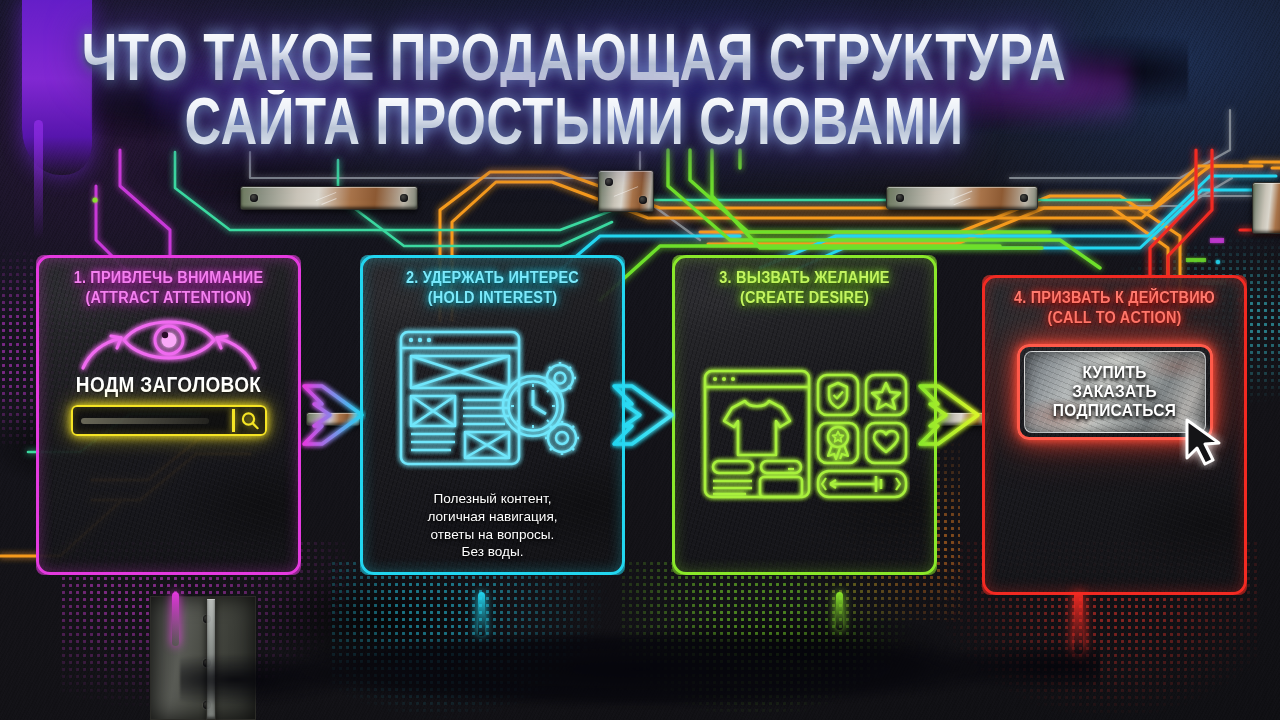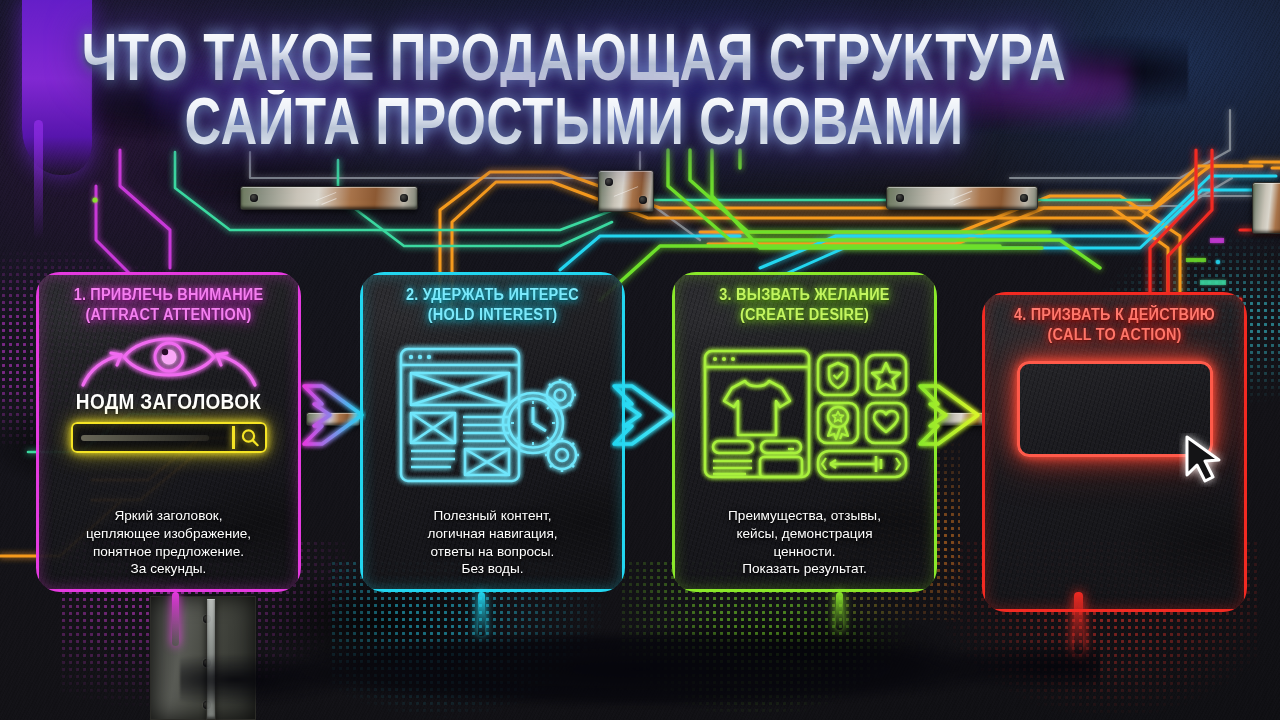--- a/index.html
+++ b/index.html
@@ -128,22 +128,22 @@
     transform:scaleY(1.28) scaleX(.98); transform-origin:center top;
     background:linear-gradient(180deg,#ffffff 0%,#e9eef6 38%,#b9c4d6 62%,#e6ecf4 100%);
     -webkit-background-clip:text; background-clip:text; color:transparent;
     -webkit-text-stroke:0px;
     filter:drop-shadow(0 0 6px rgba(150,190,255,.85)) drop-shadow(0 0 18px rgba(110,80,230,.75)) drop-shadow(0 2px 2px rgba(0,0,0,.9));
   }
   #title .line2{ margin-top:16px; }
 
   
   .card{
-    position:absolute; width:265px; height:320px; top:272px;
-    border-radius:24px;
+    position:absolute; width:265px; height:320px; top:255px;
+    border-radius:8px;
     background:
       linear-gradient(160deg, rgba(48,48,52,.93) 0%, rgba(28,28,32,.95) 45%, rgba(20,20,24,.97) 100%);
     overflow:hidden;
   }
   .card-frame{
     position:absolute; inset:0; border-radius:14px; border:3px solid; pointer-events:none;
   }
   .card-tex{
     position:absolute; inset:0; opacity:.55;
     background-image:
@@ -433,24 +433,20 @@
       <div class="searchbar">
         <span class="stub"></span>
         <span class="sdiv"></span>
         <svg width="22" height="22" viewBox="0 0 22 22" style="position:absolute; right:4px; filter:drop-shadow(0 0 4px #f5e425);">
           <g fill="none" stroke="#f5e425" stroke-width="2.2" stroke-linecap="round">
             <circle cx="9.5" cy="9" r="5.6"></circle>
             <path d="M13.8,13.4 L18.6,18.2"></path>
           </g>
         </svg>
       </div>
-      <div class="card-desc" style="margin-top:auto; white-space:pre-line;">Яркий заголовок,
-цепляющее изображение,
-понятное предложение.
-За секунды.</div>
     </div>
   </div>
 
   <div class="card" id="card2">
     <div class="card-tex"></div>
     <div class="card-frame"></div>
     <div class="card-inner">
       <div class="card-head">
         <span>2. УДЕРЖАТЬ ИНТЕРЕС</span>
         <span class="en">(HOLD INTEREST)</span>
@@ -585,38 +581,39 @@
 
             <rect x="118" y="108" width="88" height="26" rx="11"></rect>
             <path d="M130,121 L176,121" stroke-width="2.4"></path>
             <path d="M130,121 L136,117 M130,121 L136,125" stroke-width="2.2"></path>
             <path d="M176,113 L176,129 M181,116 L181,126" stroke-width="2.6"></path>
             <path d="M196,115 L200,121 L196,127" stroke-width="2.2"></path>
             <path d="M126,115 L122,121 L126,127" stroke-width="2.2"></path>
           </g>
         </svg>
       </div>
-      <div class="card-desc" style="white-space:pre-line;">Преимущества, отзывы,
-кейсы, демонстрация
-ценности.
-Показать результат.</div>
     </div>
   </div>
 
   <div class="card" id="card4">
     <div class="card-tex"></div>
     <div class="card-frame"></div>
     <div class="card-inner">
       <div class="card-head">
         <span>4. ПРИЗВАТЬ К ДЕЙСТВИЮ</span>
         <span class="en">(CALL TO ACTION)</span>
       </div>
       <div class="card-art" style="flex:none; margin-top:14px;">
         <div class="cta-wrap">
           <div class="cta-outer"></div>
+          <div class="cta-inner">
+            <span>КУПИТЬ</span>
+            <span>ЗАКАЗАТЬ</span>
+            <span>ПОДПИСАТЬСЯ</span>
+          </div>
           <svg class="cursor" width="48" height="54" viewBox="0 0 48 54">
             <path d="M8,4 L8,42 L18,32 L26,48 L34,44 L26,28 L40,27 Z" fill="#141416" stroke="#ffffff" stroke-width="3" stroke-linejoin="round" style="filter:drop-shadow(0 0 4px rgba(255,255,255,.85))"></path>
           </svg>
         </div>
       </div>
     </div>
   </div>
 
   <svg class="arrow" style="left:300px;" viewBox="0 0 66 74">
     <defs>

